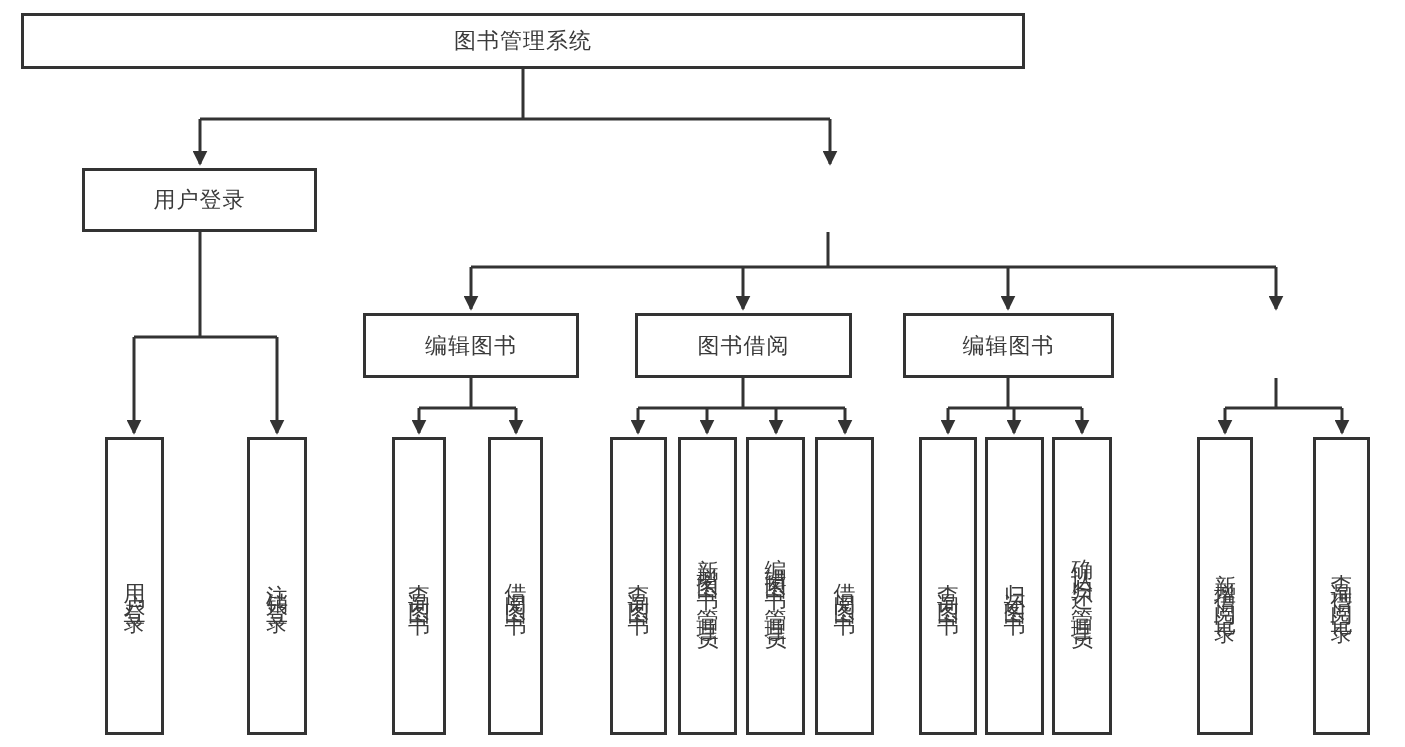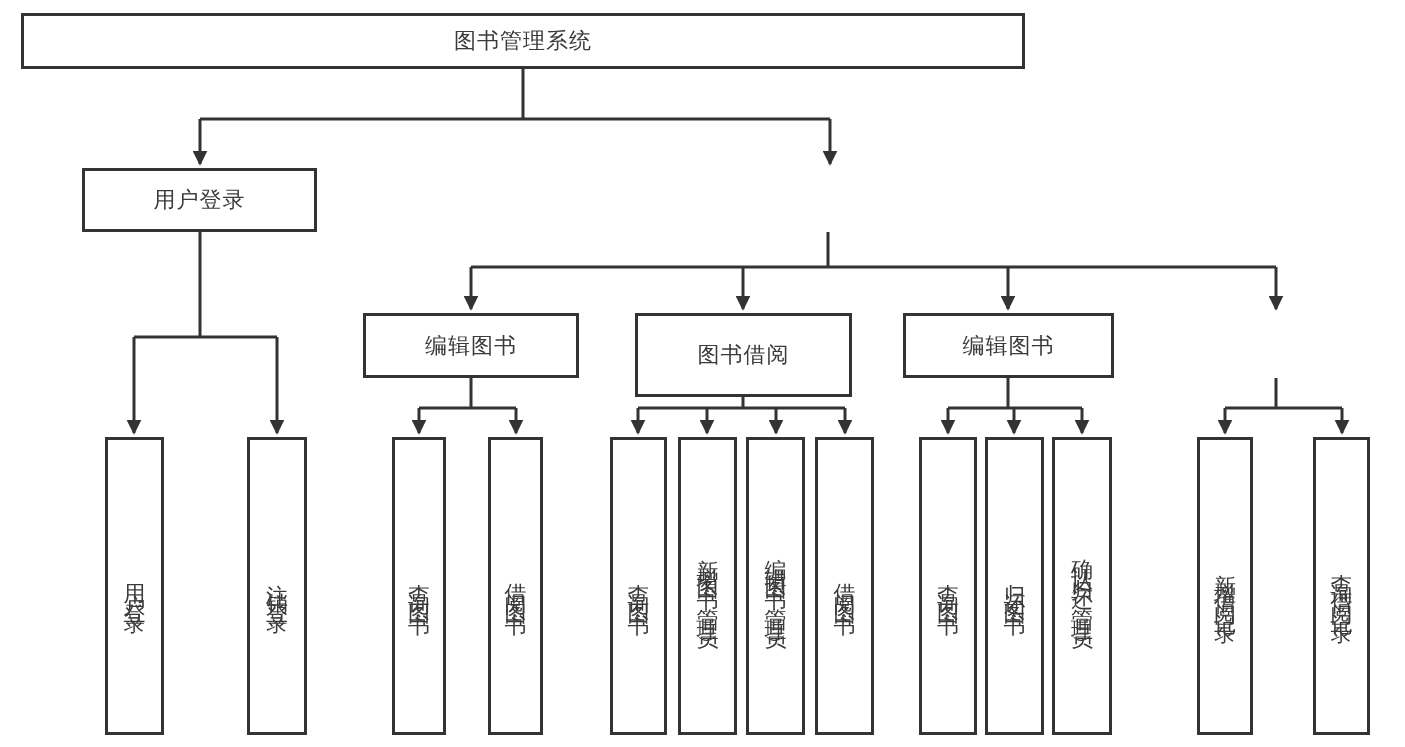--- a/index.html
+++ b/index.html
@@ -127,21 +127,21 @@
     <span>图书管理系统</span>
   </div>
 
   <div class="box h" style="left:82px; top:168px; width:235px; height:64px;">
     <span>用户登录</span>
   </div>
 
   <div class="box h" style="left:363px; top:313px; width:216px; height:65px;">
     <span>编辑图书</span>
   </div>
-  <div class="box h" style="left:635px; top:313px; width:217px; height:84px;">
+  <div class="box h" style="left:635px; top:313px; width:217px; height:65px;">
     <span>图书借阅</span>
   </div>
   <div class="box h" style="left:903px; top:313px; width:211px; height:65px;">
     <span>编辑图书</span>
   </div>
 
   <div class="box leaf" style="left:105px; width:59px;">
     <span class="vtext">用户登录</span>
   </div>
   <div class="box leaf" style="left:247px; width:60px;">

